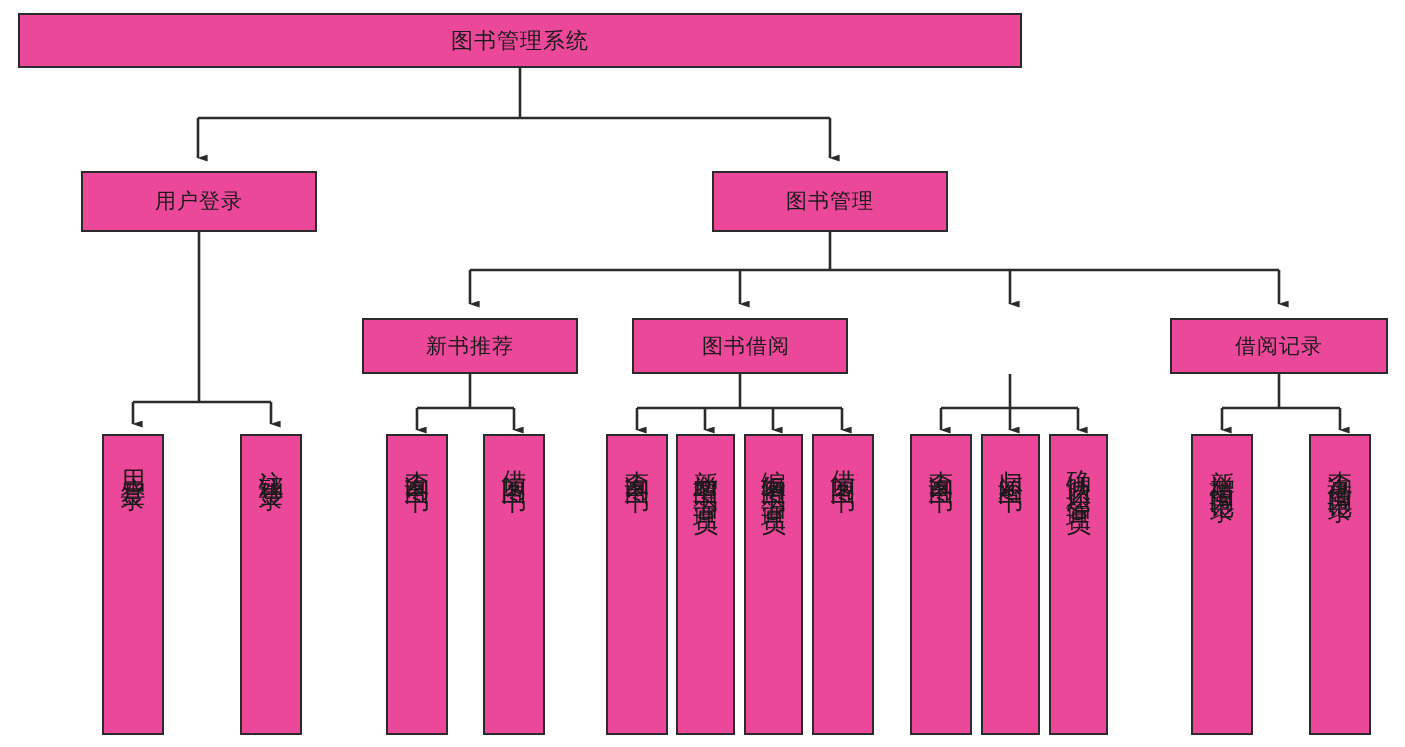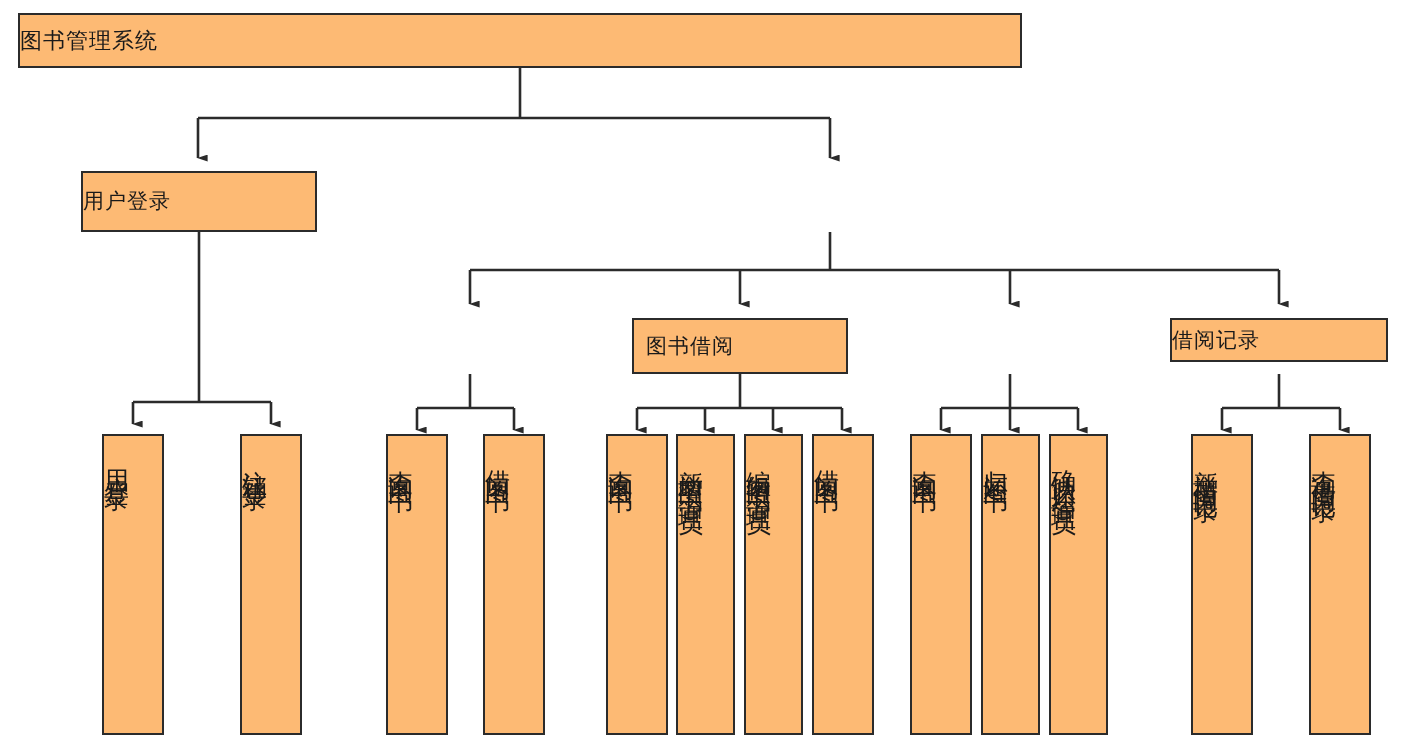--- a/index.html
+++ b/index.html
@@ -3,25 +3,25 @@
 <meta charset="utf-8">
 <style>
   html,body{margin:0;padding:0;background:#ffffff;}
   body{width:1405px;height:747px;font-family:"DejaVu Sans","Liberation Sans",sans-serif;}
   #stage{position:relative;width:1405px;height:747px;overflow:hidden;background:#fff;}
   #wires{position:absolute;left:0;top:0;width:1405px;height:747px;}
 
   .node{
     position:absolute;
     box-sizing:border-box;
-    background:#fdba74;
+    background:#ec4899;
     border:2.5px solid #2b2b2b;
     display:flex;
     align-items:center;
-    justify-content:flex-start;
+    justify-content:center;
     color:#1a1a1a;
   }
   .node .lbl{
     display:block;
     line-height:1.18;
     letter-spacing:1px;
     white-space:nowrap;
   }
   
   .node.h .lbl{font-size:21px;}
@@ -103,25 +103,31 @@
     </g>
   </svg>
 
   <div class="node h root" style="left:18px;top:13px;width:1004px;height:55px;">
     <span class="lbl">图书管理系统</span>
   </div>
 
   <div class="node h" style="left:81px;top:171px;width:236px;height:61px;">
     <span class="lbl">用户登录</span>
   </div>
+  <div class="node h" style="left:712px;top:171px;width:236px;height:61px;">
+    <span class="lbl">图书管理</span>
+  </div>
 
+  <div class="node h" style="left:362px;top:318px;width:216px;height:56px;">
+    <span class="lbl">新书推荐</span>
+  </div>
   <div class="node h" style="left:632px;top:318px;width:216px;height:56px;padding-left:12px;">
     <span class="lbl">图书借阅</span>
   </div>
-  <div class="node h" style="left:1170px;top:318px;width:218px;height:44px;">
+  <div class="node h" style="left:1170px;top:318px;width:218px;height:56px;">
     <span class="lbl">借阅记录</span>
   </div>
 
   <div class="node v" style="left:102px;top:434px;width:62px;height:301px;">
     <span class="lbl">用户登录</span>
   </div>
   <div class="node v" style="left:240px;top:434px;width:62px;height:301px;">
     <span class="lbl">注销登录</span>
   </div>
 

